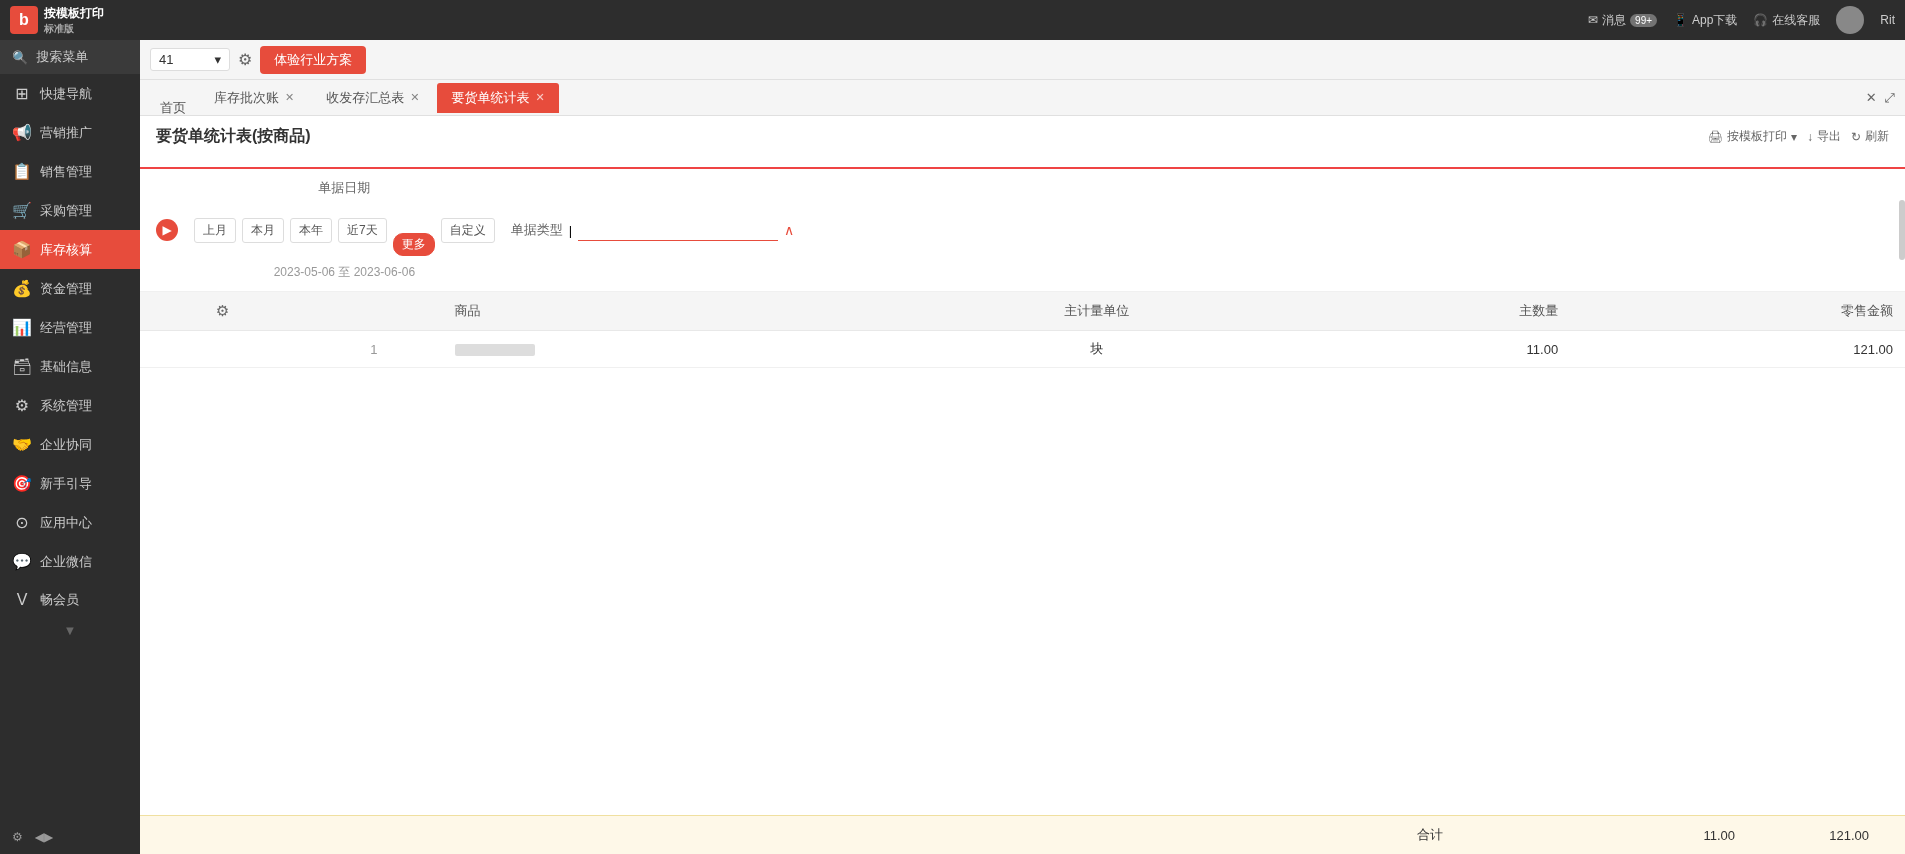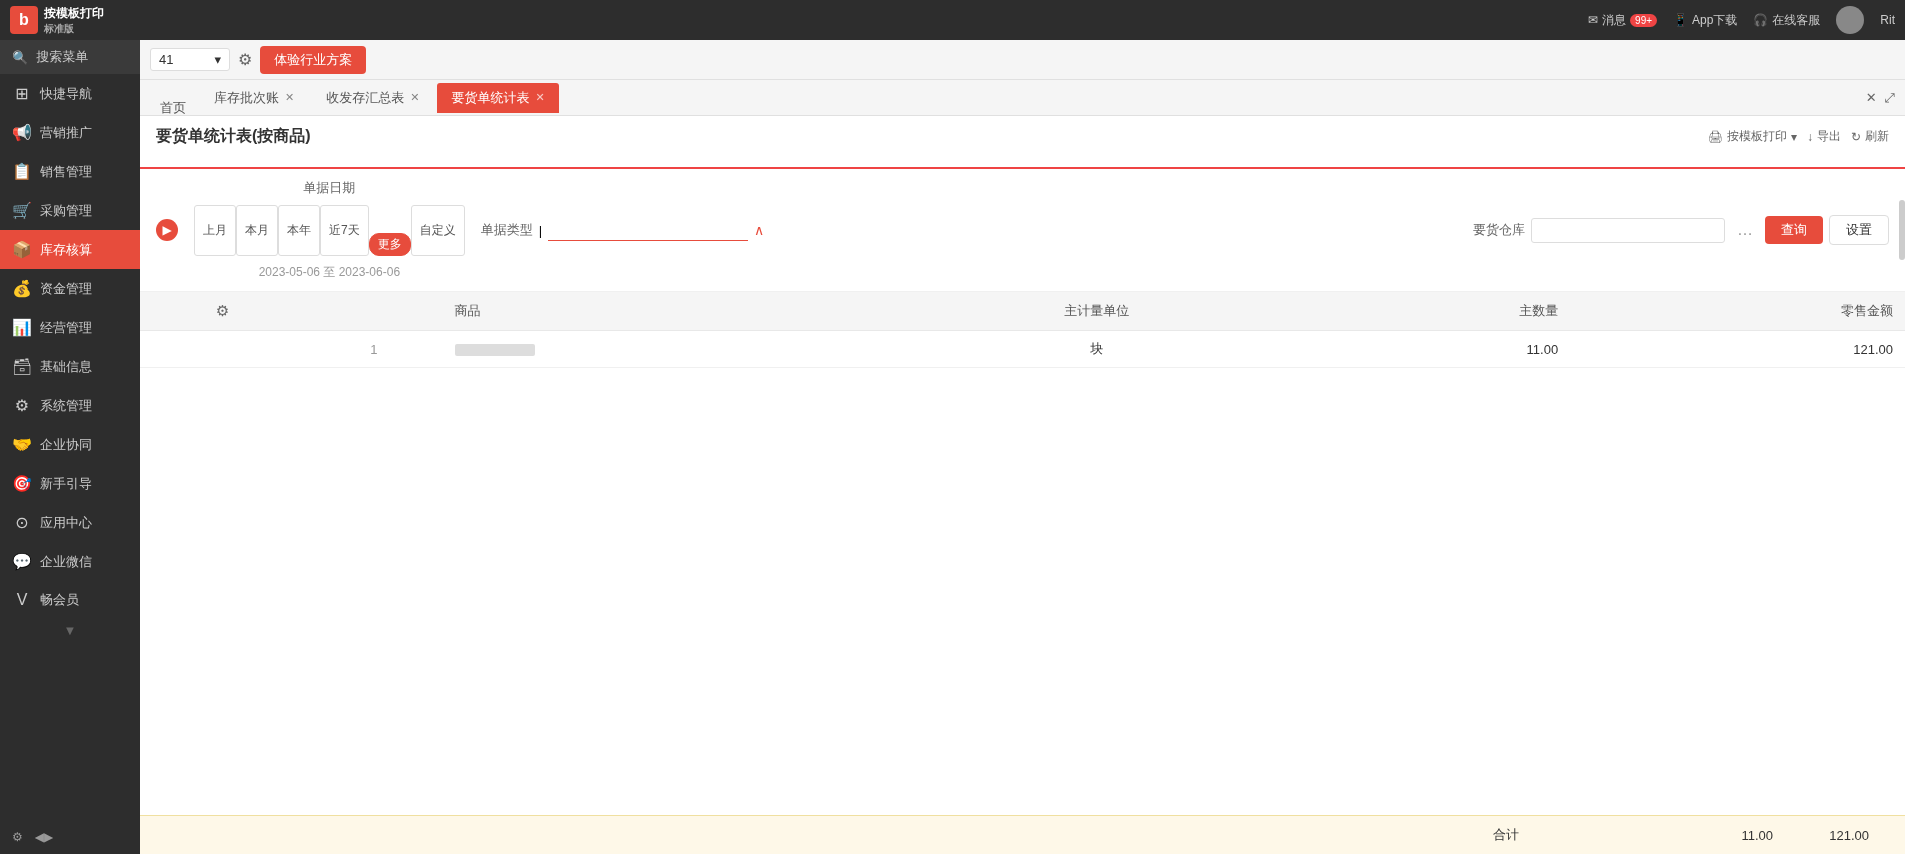--- a/index.html
+++ b/index.html
@@ -44,21 +44,21 @@
       font-size: 12px;
     }
     .topbar-right-item {
       display: flex;
       align-items: center;
       gap: 4px;
       cursor: pointer;
       color: #ccc;
     }
     .badge {
-      background: #ef4444;
+      background: #737373;
       color: #fff;
       border-radius: 10px;
       padding: 1px 5px;
       font-size: 10px;
     }
     .avatar-placeholder {
       width: 28px;
       height: 28px;
       background: #888;
       border-radius: 50%;
@@ -268,20 +268,22 @@
     }
     .filter-group {
       display: flex;
       align-items: center;
       gap: 8px;
       flex-direction: column;
     }
     .filter-label { color: #666; font-size: 13px; white-space: nowrap; }
     .date-range-group {
       display: flex;
+      align-items: center;
+      gap: 6px;
     }
     .date-btn {
       padding: 3px 8px;
       border: 1px solid #ddd;
       border-radius: 3px;
       cursor: pointer;
       font-size: 12px;
       color: #555;
       background: #fff;
       font-family: inherit;
@@ -430,20 +432,21 @@
     
     .table-footer {
       background: #fef8e8;
       border-top: 1px solid #f0e0a0;
       padding: 10px 12px;
       display: flex;
       align-items: center;
       font-size: 13px;
       color: #333;
       flex-shrink: 0;
+      gap: 38px;
     }
     .footer-spacer { flex: 1; }
     .footer-col { min-width: 80px; text-align: right; padding-right: 24px; }
 
     
     .resize-handle {
       position: fixed;
       right: 0;
       top: 200px;
       width: 6px;
@@ -616,27 +619,20 @@
           <button class="date-btn more">更多</button>
           <button class="date-btn custom">自定义</button>
         </div>
         <span class="date-text">2023-05-06 至 2023-06-06</span>
       </div>
       <div class="filter-select-group">
         <span class="filter-label">单据类型</span>
         <span>|</span>
         <input class="filter-select" type="text" placeholder="" style="">
         <span class="chevron-up">∧</span>
-      </div>
-      <div class="filter-warehouse-group">
-        <span class="filter-label">要货仓库</span>
-        <input class="warehouse-input" type="text" style="">
-        <span class="more-filter-icon">…</span>
-        <button class="query-btn">查询</button>
-        <button class="settings-btn-filter">设置</button>
       </div>
 
     </div>
 
     <div class="table-container">
       <table>
         <thead>
           <tr>
             <th class="center settings-icon-cell">⚙</th>
             <th></th>

